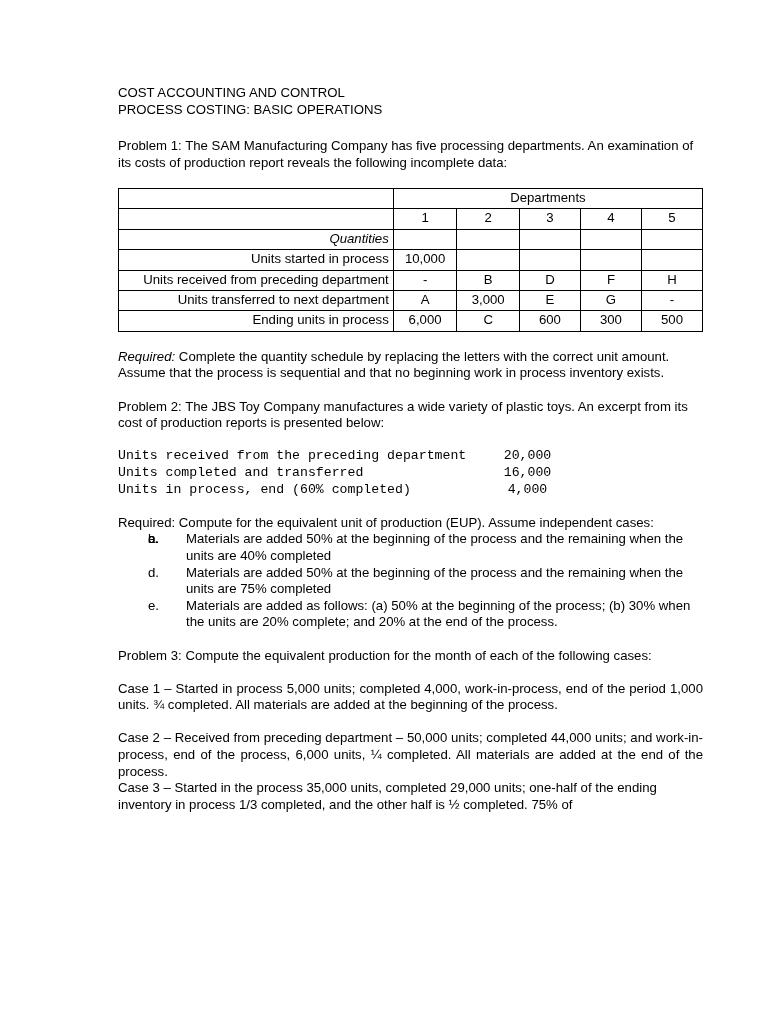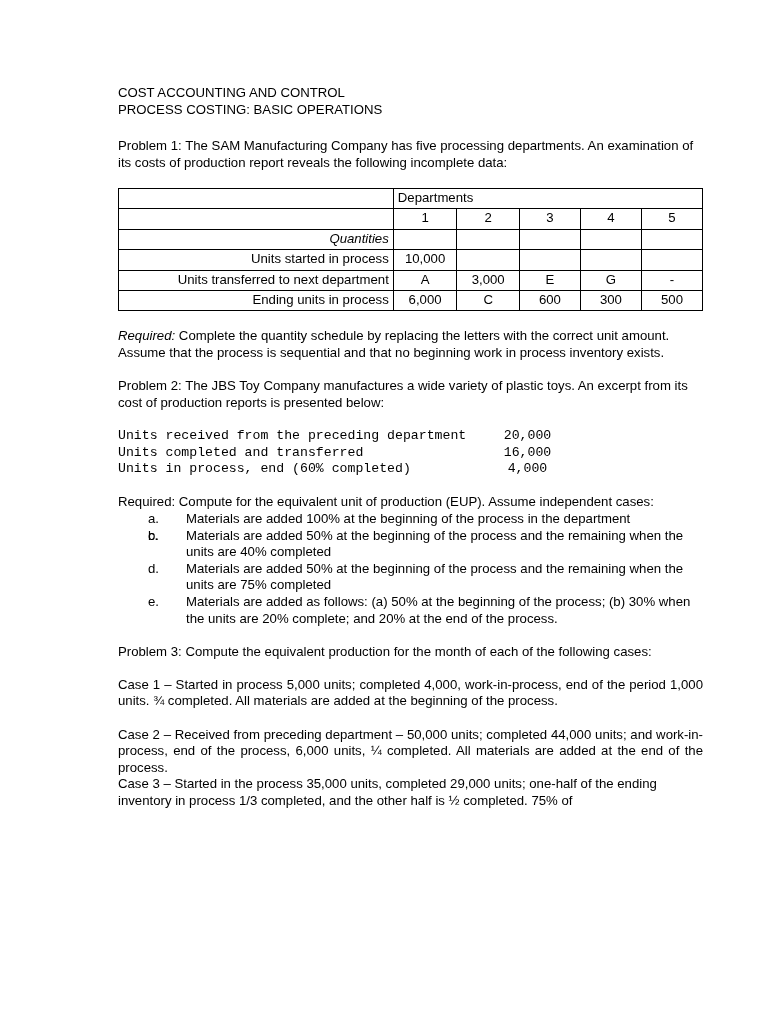--- a/index.html
+++ b/index.html
@@ -65,21 +65,21 @@
   table.qty-table td.label {
     text-align: right;
     width: 299px;
   }
   table.qty-table td.num,
   table.qty-table th.num {
     text-align: center;
     width: 57px;
   }
   table.qty-table th.dept-head {
-    text-align: left;
+    text-align: center;
   }
   table.qty-table td.blankcell {
     border: 1px solid #000000;
   }
   td.section-label {
     font-weight: bold;
     font-style: italic;
   }
   .rowpad {
     height: 17px;
@@ -155,20 +155,28 @@
           <td class="num"></td>
           <td class="num"></td>
         </tr>
         <tr>
           <td class="label">Units started in process</td>
           <td class="num">10,000</td>
           <td class="num"></td>
           <td class="num"></td>
           <td class="num"></td>
           <td class="num"></td>
+        </tr>
+        <tr>
+          <td class="label">Units received from preceding department</td>
+          <td class="num">-</td>
+          <td class="num">B</td>
+          <td class="num">D</td>
+          <td class="num">F</td>
+          <td class="num">H</td>
         </tr>
         <tr>
           <td class="label">Units transferred to next department</td>
           <td class="num">A</td>
           <td class="num">3,000</td>
           <td class="num">E</td>
           <td class="num">G</td>
           <td class="num">-</td>
         </tr>
         <tr>
@@ -197,21 +205,21 @@
       </div>
       <div class="figrow">
         <span class="fl">Units in process, end (60% completed)</span>
         <span class="fv">4,000</span>
       </div>
     </div>
 
     <p class="para tight">Required: Compute for the equivalent unit of production (EUP). Assume independent cases:</p>
 
     <ol class="alpha">
-      <li><span class="marker">a.</span><span>Materials are added 100% at the beginning of the process in the department</span></li>
+      <li><span class="marker">a.</span></li>
       <li><span class="marker">b.</span></li>
       <li><span class="marker">c.</span><span>Materials are added 50% at the beginning of the process and the remaining when the units are 40% completed</span></li>
       <li><span class="marker">d.</span><span>Materials are added 50% at the beginning of the process and the remaining when the units are 75% completed</span></li>
       <li><span class="marker">e.</span><span>Materials are added as follows: (a) 50% at the beginning of the process; (b) 30% when the units are 20% complete; and 20% at the end of the process.</span></li>
     </ol>
 
     <p class="para">Problem 3: Compute the equivalent production for the month of each of the following cases:</p>
 
     <p class="para justify">Case 1 – Started in process 5,000 units; completed 4,000, work-in-process, end of the period 1,000 units. ¾ completed. All materials are added at the beginning of the process.</p>
 

